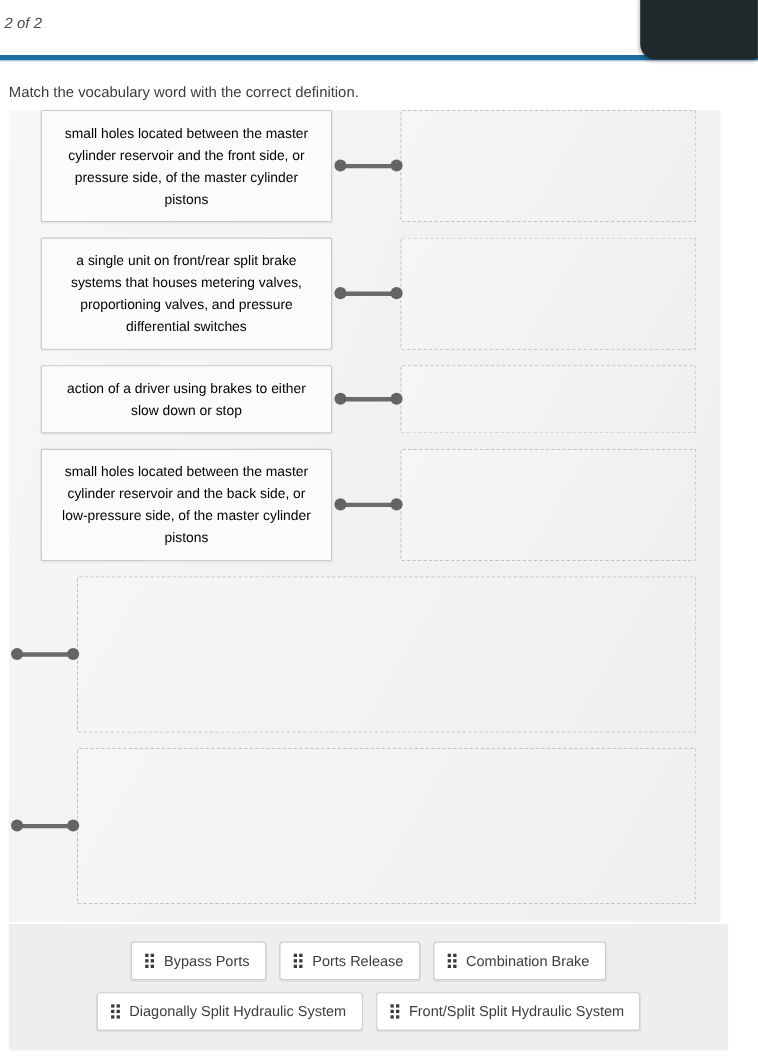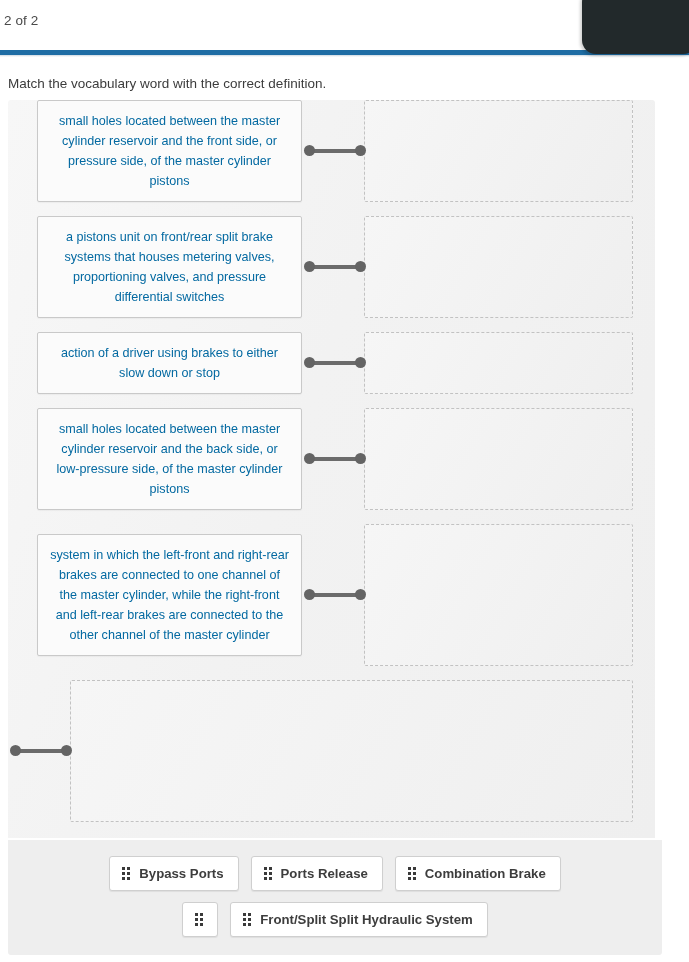--- a/index.html
+++ b/index.html
@@ -15,20 +15,21 @@
     position: relative;
   }
 
   
   #topbar {
     position: absolute;
     left: 0; top: 0;
     width: 689px; height: 50px;
     background: #ffffff;
     border-bottom: 1px solid #f2eceb;
+    font-style: italic;
   }
   #counter-text {
     position: absolute;
     left: 4px; top: 13px;
     font-size: 13.5px;
     color: #4a4a4a;
     letter-spacing: .1px;
   }
   #progress-bar {
     position: absolute;
@@ -80,21 +81,21 @@
     margin: 0 0 14px 0;
     padding: 0;
   }
   .def-card {
     box-sizing: border-box;
     width: 265px;
     margin-left: 29px;
     background: #fbfbfb;
     border: 1px solid #c9c9c9;
     border-radius: 2px;
-    color: #0369a1;
+    color: #000000;
     font-size: 12.6px;
     line-height: 20px;
     text-align: center;
     padding: 10px 11px;
     box-shadow: 0 1px 1px rgba(0,0,0,.04);
   }
   .connector {
     position: relative;
     width: 60px;
     height: 12px;
@@ -148,21 +149,20 @@
     gap: 9px;
     background: #ffffff;
     border: 1px solid #cfcfcf;
     border-radius: 3px;
     padding: 9px 14px 9px 12px;
     font-size: 13.2px;
     color: #3d3d3d;
     box-shadow: 0 1px 1px rgba(0,0,0,.07);
     cursor: move;
     white-space: nowrap;
-    font-weight: bold;
   }
   .grip {
     display: grid;
     grid-template-columns: 3px 3px;
     grid-template-rows: 3px 3px 3px;
     gap: 2px;
     flex: 0 0 auto;
   }
   .grip i {
     display: block;
@@ -187,21 +187,21 @@
       <div class="match-row">
         <div class="def-card">small holes located between the master cylinder reservoir and the front side, or pressure side, of the master cylinder pistons</div>
         <div class="connector">
           <span class="bar"></span>
           <span class="knob left"></span>
           <span class="knob right"></span>
         </div>
         <div class="drop-zone" style="height: 102px;"></div>
       </div>
       <div class="match-row">
-        <div class="def-card">a pistons unit on front/rear split brake systems that houses metering valves, proportioning valves, and pressure differential switches</div>
+        <div class="def-card">a single unit on front/rear split brake systems that houses metering valves, proportioning valves, and pressure differential switches</div>
         <div class="connector">
           <span class="bar"></span>
           <span class="knob left"></span>
           <span class="knob right"></span>
         </div>
         <div class="drop-zone" style="height: 102px;"></div>
       </div>
       <div class="match-row">
         <div class="def-card">action of a driver using brakes to either slow down or stop</div>
         <div class="connector">
@@ -214,21 +214,20 @@
       <div class="match-row">
         <div class="def-card">small holes located between the master cylinder reservoir and the back side, or low-pressure side, of the master cylinder pistons</div>
         <div class="connector">
           <span class="bar"></span>
           <span class="knob left"></span>
           <span class="knob right"></span>
         </div>
         <div class="drop-zone" style="height: 102px;"></div>
       </div>
       <div class="match-row">
-        <div class="def-card">system in which the left-front and right-rear brakes are connected to one channel of the master cylinder, while the right-front and left-rear brakes are connected to the other channel of the master cylinder</div>
         <div class="connector">
           <span class="bar"></span>
           <span class="knob left"></span>
           <span class="knob right"></span>
         </div>
         <div class="drop-zone" style="height: 142px;"></div>
       </div>
       <div class="match-row">
         <div class="connector">
           <span class="bar"></span>
@@ -279,20 +278,21 @@
     <div class="bank-row">
       <div class="answer-chip">
         <span class="grip">
           <i></i>
           <i></i>
           <i></i>
           <i></i>
           <i></i>
           <i></i>
         </span>
+        <span>Diagonally Split Hydraulic System</span>
       </div>
       <div class="answer-chip">
         <span class="grip">
           <i></i>
           <i></i>
           <i></i>
           <i></i>
           <i></i>
           <i></i>
         </span>

